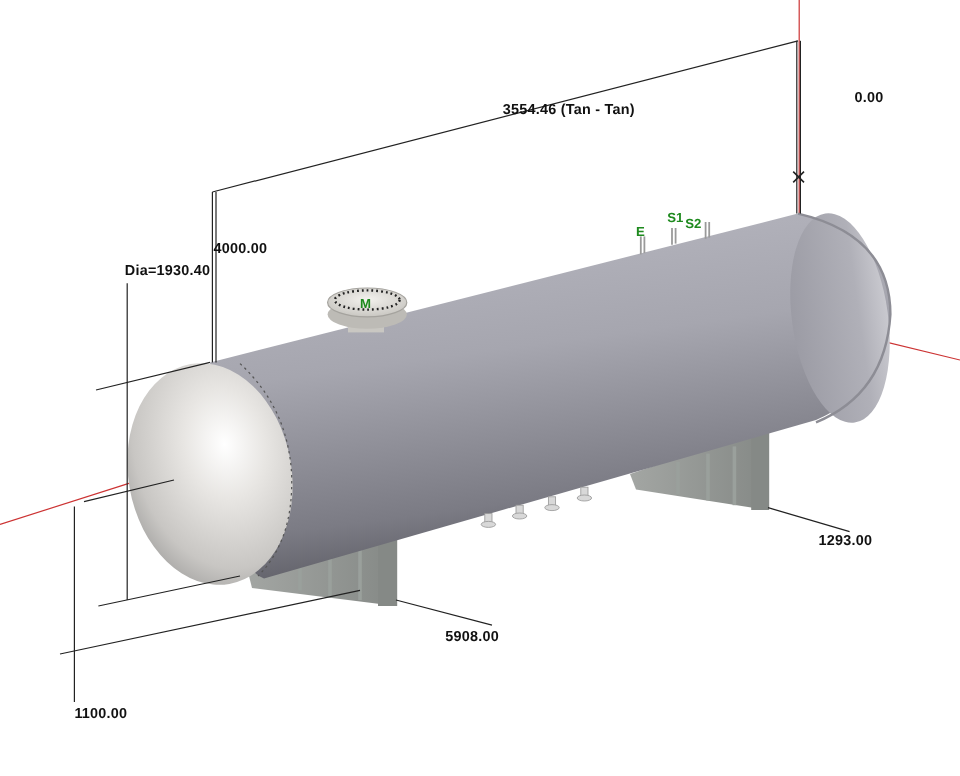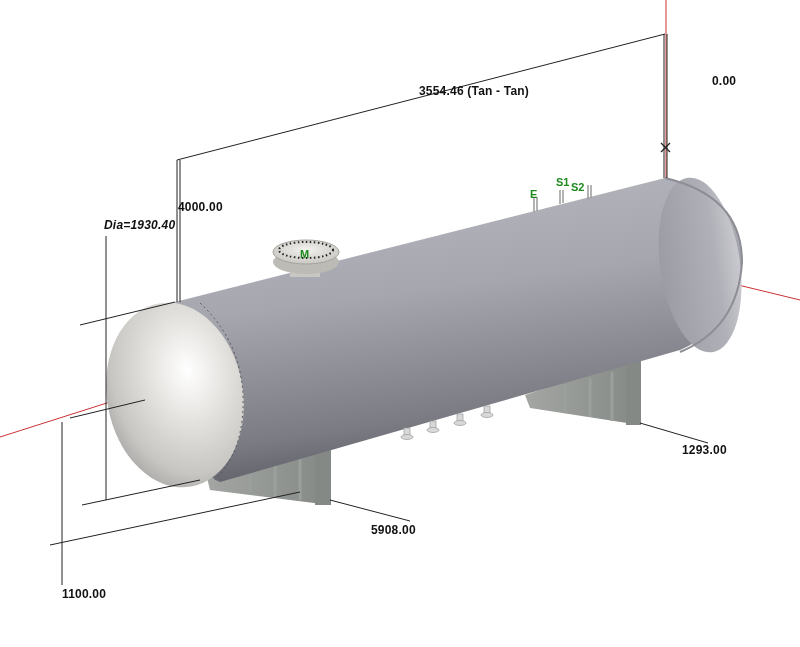--- a/index.html
+++ b/index.html
@@ -117,21 +117,21 @@
     <line x1="70" y1="418" x2="145" y2="400"></line>
     <line x1="50" y1="545" x2="300" y2="492"></line>
     <line x1="330" y1="500" x2="410" y2="521"></line>
     <line x1="640" y1="423" x2="708" y2="443"></line>
   </g>
 </svg>
 
 <div class="dim-label" style="left:419px; top:84px;">3554.46 (Tan - Tan)</div>
 <div class="dim-label" style="left:664px; top:74px;padding-left:48px;">0.00</div>
 <div class="dim-label" style="left:178px; top:200px;">4000.00</div>
-<div class="dim-label" style="left:104px; top:218px;font-style:italic;">Dia=1930.40</div>
+<div class="dim-label" style="left:104px; top:218px;">Dia=1930.40</div>
 <div class="dim-label" style="left:682px; top:443px;">1293.00</div>
 <div class="dim-label" style="left:371px; top:523px;">5908.00</div>
 <div class="dim-label" style="left:62px; top:587px;">1100.00</div>
 
 <div class="nozzle-tag" style="left:300px; top:248px;">M</div>
 <div class="nozzle-tag" style="left:530px; top:188px;">E</div>
 <div class="nozzle-tag" style="left:571px; top:181px;">S2</div>
 <div class="nozzle-tag" style="left:556px; top:176px;">S1</div>
 
 </body></html>

